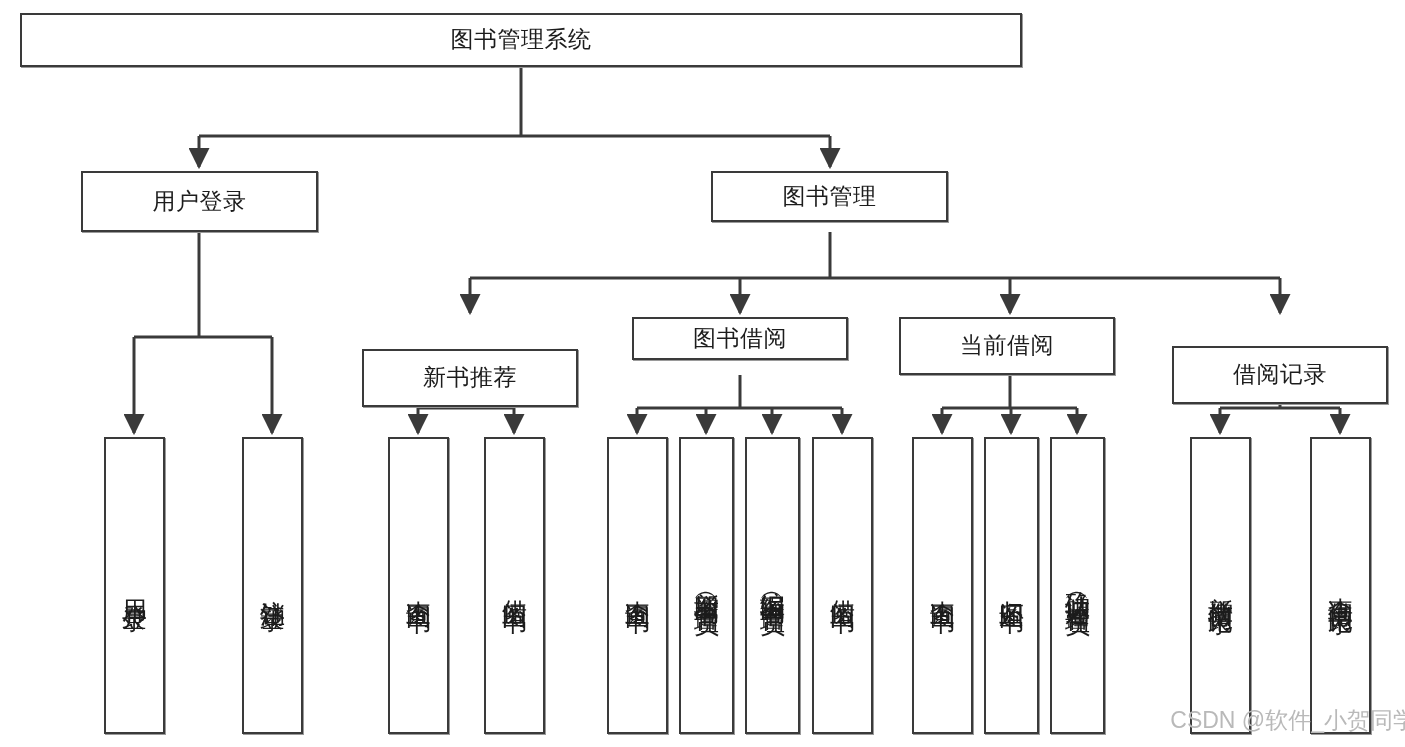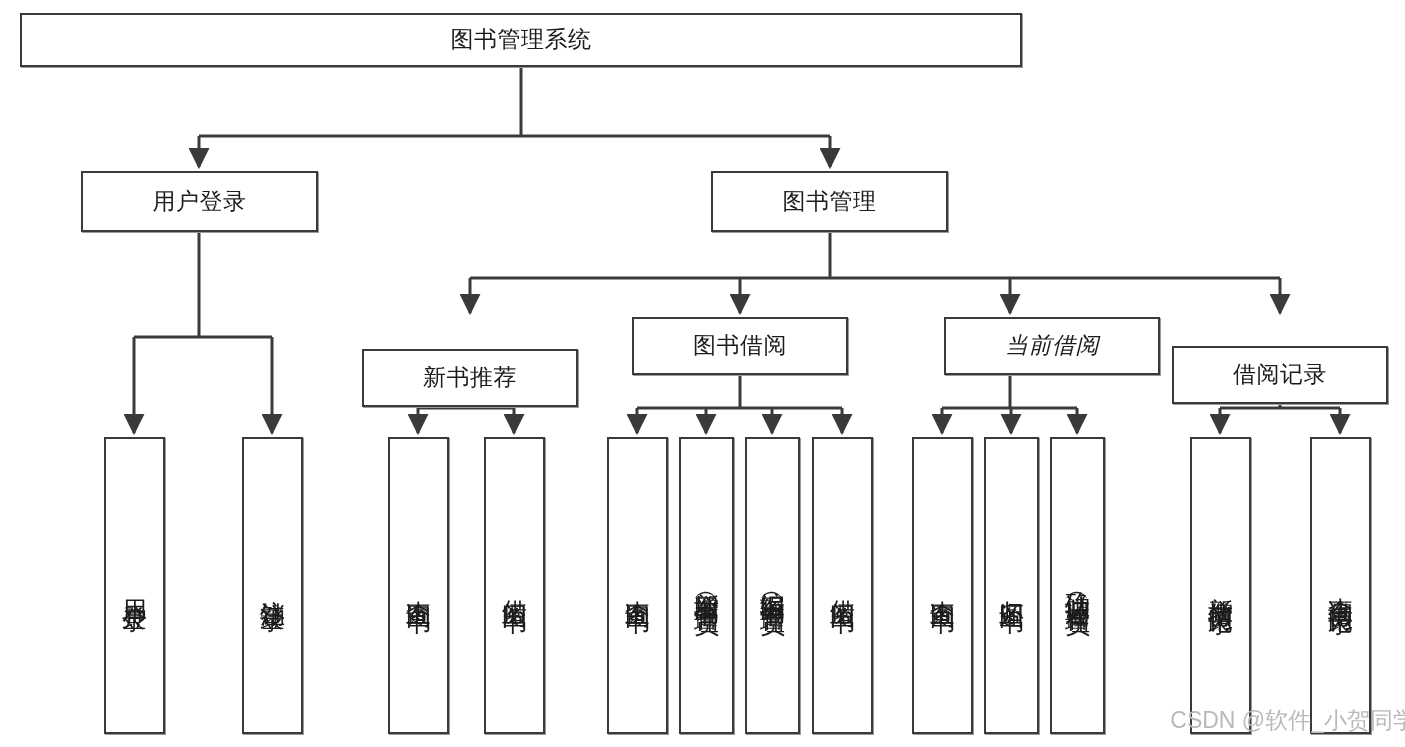--- a/index.html
+++ b/index.html
@@ -125,31 +125,31 @@
     </g>
   </svg>
 
   <div class="node horizontal" style="left:20px;top:13px;width:1002px;height:54px;">
     <span class="label">图书管理系统</span>
   </div>
 
   <div class="node horizontal" style="left:81px;top:171px;width:237px;height:61px;">
     <span class="label">用户登录</span>
   </div>
-  <div class="node horizontal" style="left:711px;top:171px;width:237px;height:61px;">
+  <div class="node horizontal" style="left:711px;top:171px;width:237px;height:51px;">
     <span class="label">图书管理</span>
   </div>
 
   <div class="node horizontal" style="left:362px;top:317px;width:216px;height:58px;margin-top:32px;">
     <span class="label">新书推荐</span>
   </div>
-  <div class="node horizontal" style="left:632px;top:317px;width:216px;height:58px;">
+  <div class="node horizontal" style="left:632px;top:317px;width:216px;height:43px;">
     <span class="label">图书借阅</span>
   </div>
-  <div class="node horizontal" style="left:944px;top:317px;width:216px;height:58px;font-style:italic;">
+  <div class="node horizontal" style="left:899px;top:317px;width:216px;height:58px;">
     <span class="label">当前借阅</span>
   </div>
   <div class="node horizontal" style="left:1172px;top:317px;width:216px;height:58px;margin-top:29px;">
     <span class="label">借阅记录</span>
   </div>
 
   <div class="node vertical" style="left:104px;top:437px;width:61px;height:297px;">
     <span class="label">用户登录</span>
   </div>
   <div class="node vertical" style="left:242px;top:437px;width:61px;height:297px;">

